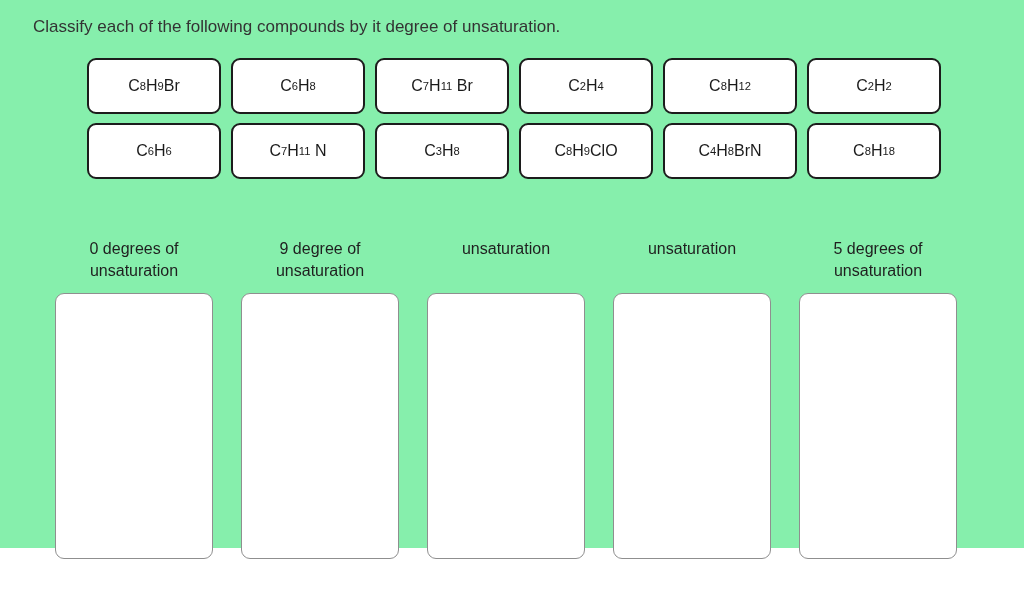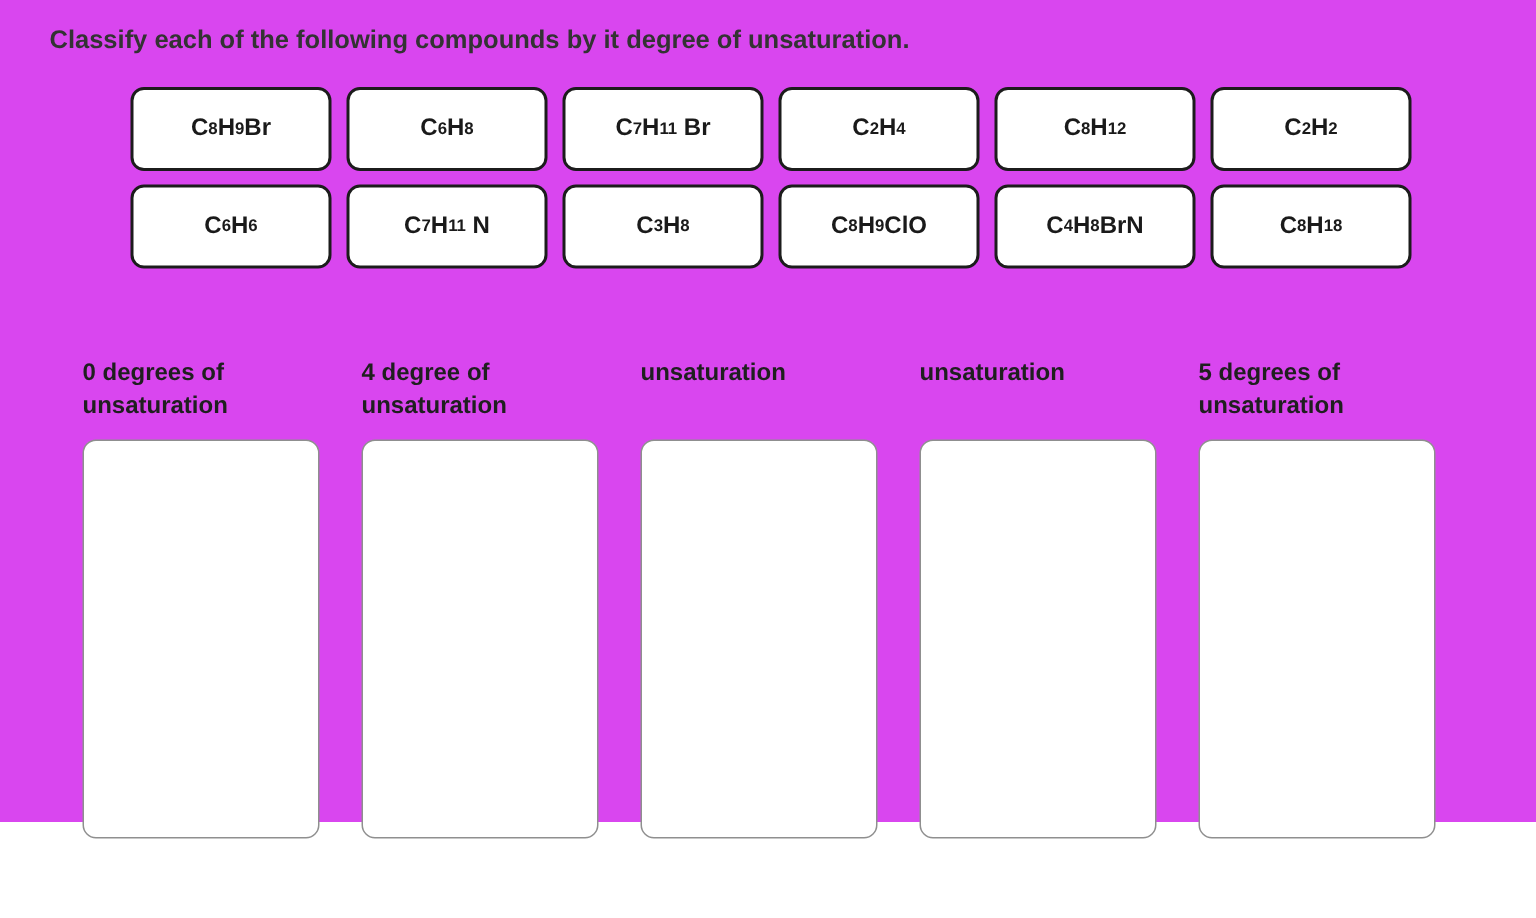--- a/index.html
+++ b/index.html
@@ -3,21 +3,21 @@
 <meta charset="utf-8">
 <style>
   * { margin: 0; padding: 0; box-sizing: border-box; }
   html, body { background: #ffffff; }
   body {
     width: 1024px; height: 612px;
     font-family: "Liberation Sans", sans-serif;
     color: #2d2d2d;
     overflow: hidden;
   }
-  .page { position: relative; width: 1024px; height: 548px; background: #d946ef; font-weight: bold; }
+  .page { position: relative; width: 1024px; height: 548px; background: #86efac; }
 
   .title {
     position: absolute; left: 33px; top: 17px;
     font-size: 17px; line-height: 20px; color: #333333;
   }
 
   .chips-grid {
     position: absolute; left: 87px; top: 58px;
     display: grid;
     grid-template-columns: repeat(6, 134px);
@@ -36,20 +36,21 @@
   .chip sub { font-size: 0.7em; line-height: 0; }
 
   .bins-row {
     position: absolute; left: 55px; top: 238px;
     display: grid;
     grid-template-columns: repeat(5, 158px);
     column-gap: 28px;
   }
   .bin { display: flex; flex-direction: column; }
   .bin-label {
+    text-align: center;
     font-size: 16px; line-height: 22px;
     height: 44px;
     margin-bottom: 11px;
     color: #1f1f1f;
   }
   .drop-zone {
     height: 266px;
     background: #ffffff;
     border: 1px solid #8f8f8f;
     border-radius: 9px;
@@ -82,21 +83,21 @@
     <div class="bin">
       <div class="bin-label">
         <div>0 degrees of</div>
         <div>unsaturation</div>
       </div>
       <div class="drop-zone"></div>
     </div>
 
     <div class="bin">
       <div class="bin-label">
-        <div>4 degree of</div>
+        <div>9 degree of</div>
         <div>unsaturation</div>
       </div>
       <div class="drop-zone"></div>
     </div>
 
     <div class="bin">
       <div class="bin-label">
         <div>unsaturation</div>
       </div>
       <div class="drop-zone"></div>

